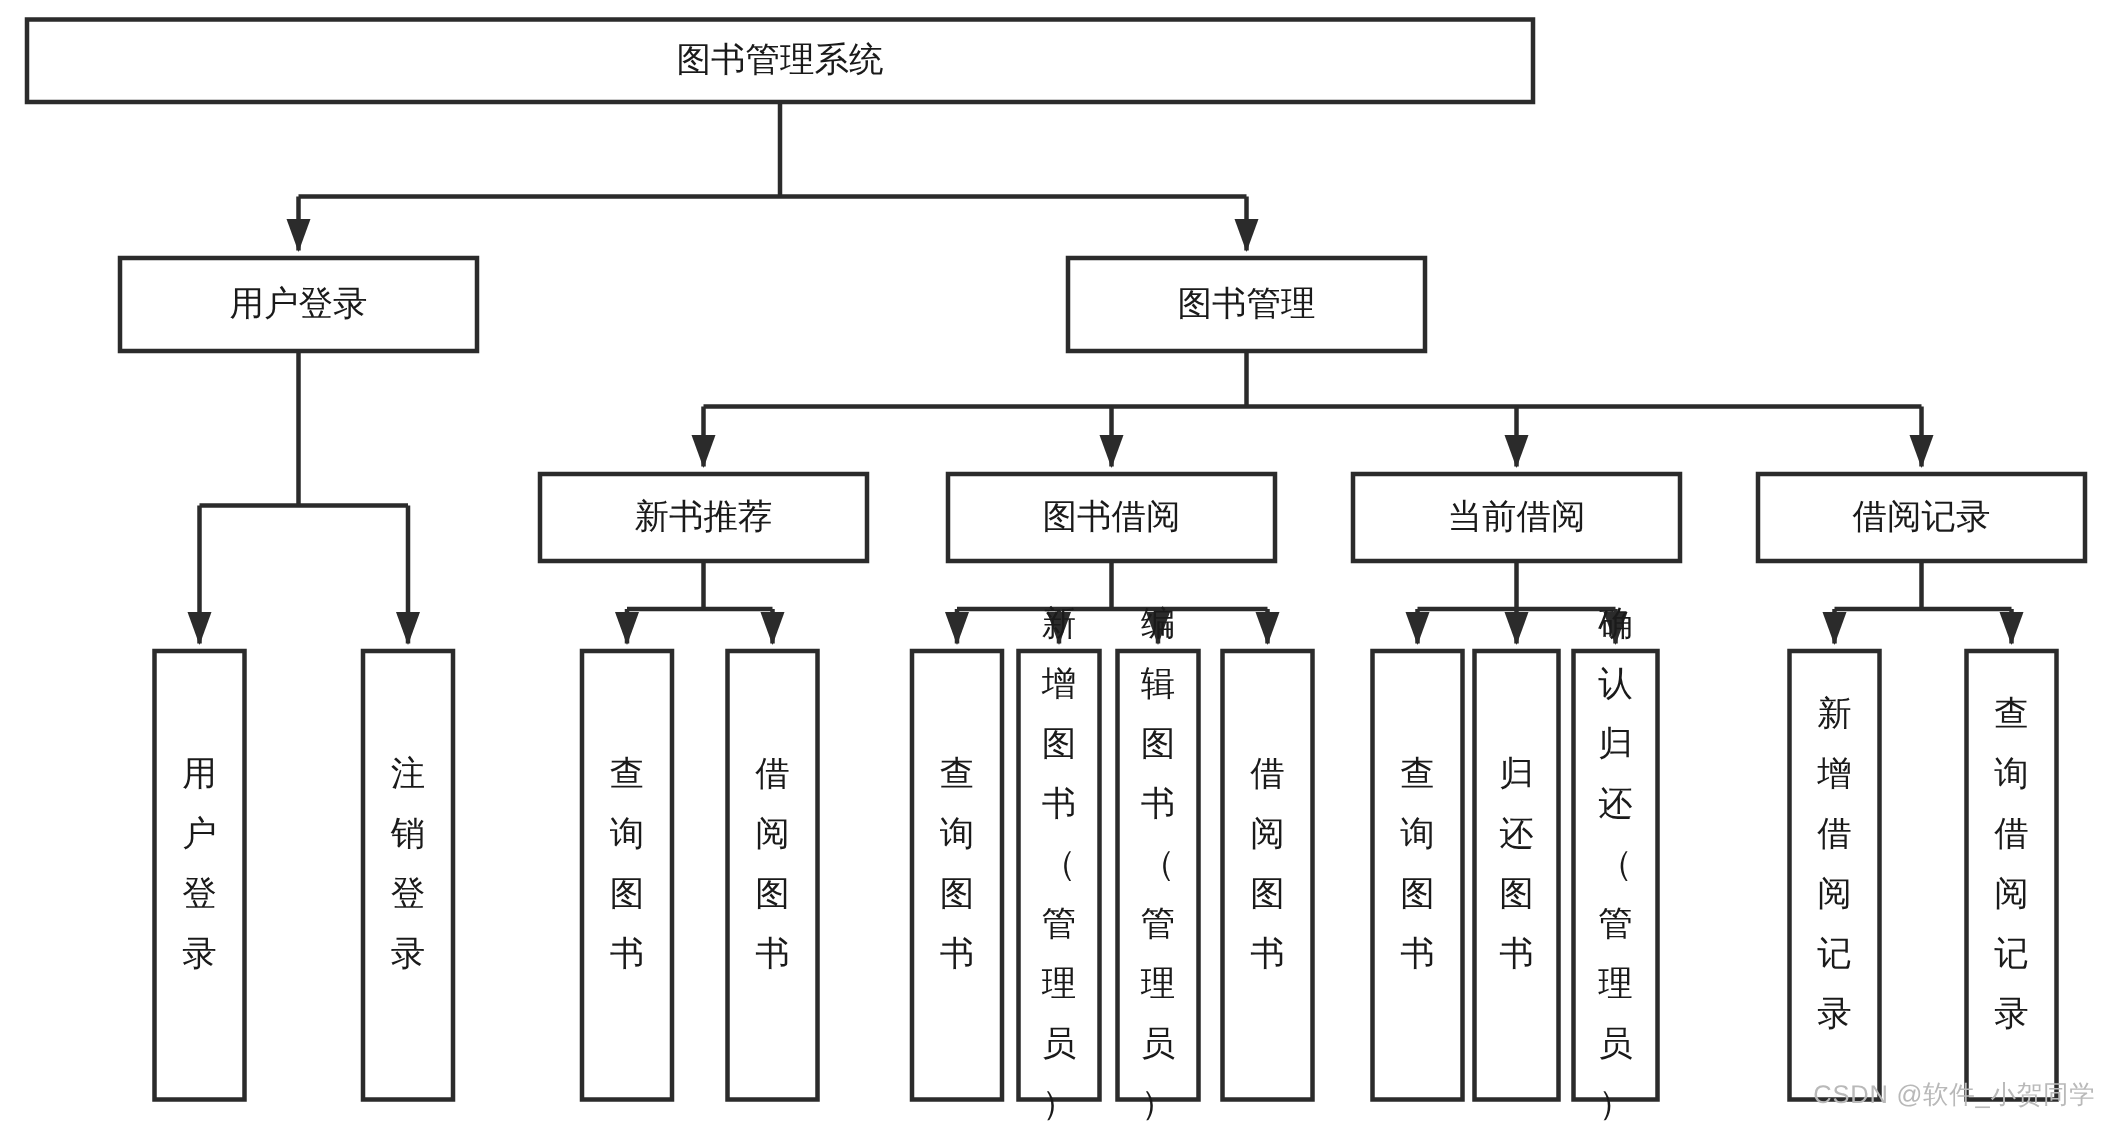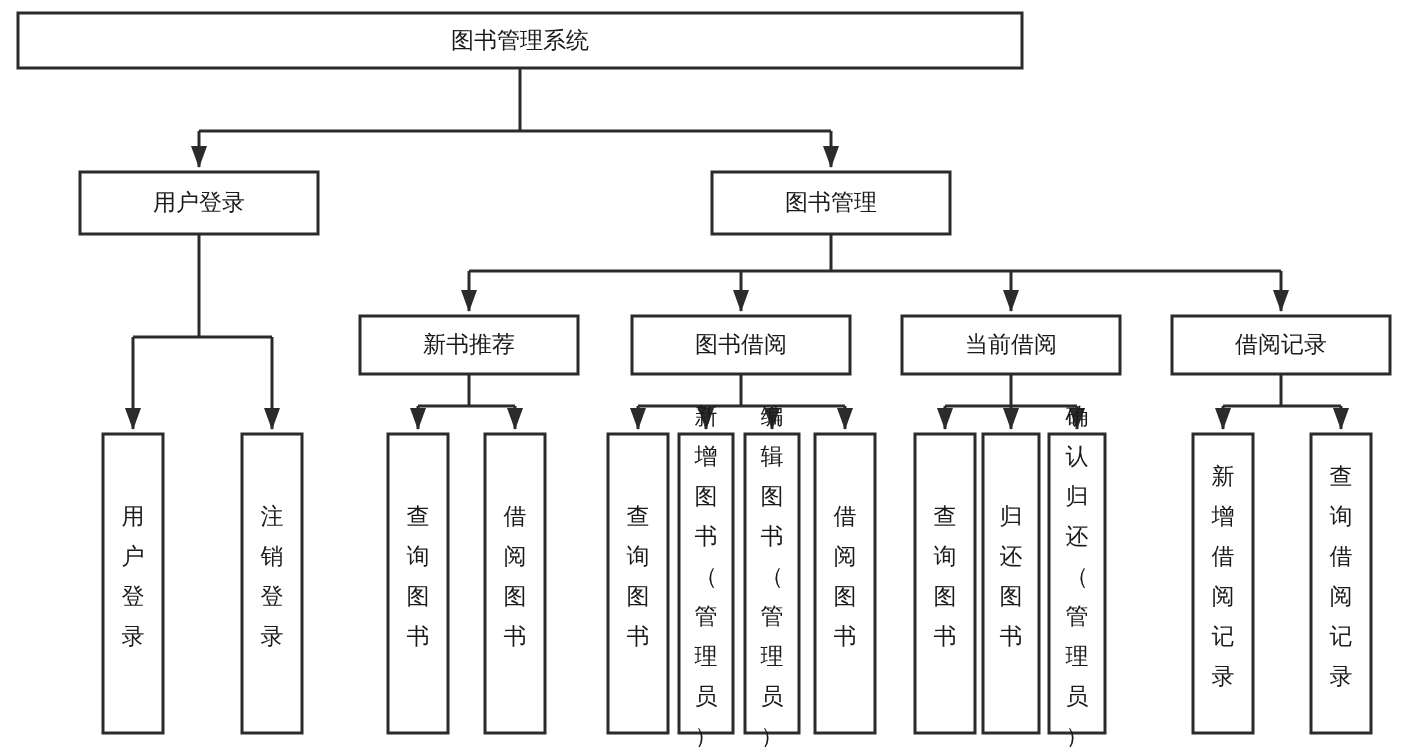--- a/index.html
+++ b/index.html
@@ -211,13 +211,14 @@
         <g>
           <rect class="box-rect" x="1193" y="434" width="60" height="299"></rect>
           <text class="node-label-v" x="1223" y="0"><tspan x="1223" y="483.5">新</tspan><tspan x="1223" y="523.5">增</tspan><tspan x="1223" y="563.5">借</tspan><tspan x="1223" y="603.5">阅</tspan><tspan x="1223" y="643.5">记</tspan><tspan x="1223" y="683.5">录</tspan></text>
         </g>
         <g>
           <rect class="box-rect" x="1311" y="434" width="60" height="299"></rect>
           <text class="node-label-v" x="1341" y="0"><tspan x="1341" y="483.5">查</tspan><tspan x="1341" y="523.5">询</tspan><tspan x="1341" y="563.5">借</tspan><tspan x="1341" y="603.5">阅</tspan><tspan x="1341" y="643.5">记</tspan><tspan x="1341" y="683.5">录</tspan></text>
         </g>
       </g>
   </svg>
+  <div class="watermark">CSDN @软件_小贺同学</div>
 </div>
 
 </body></html>

